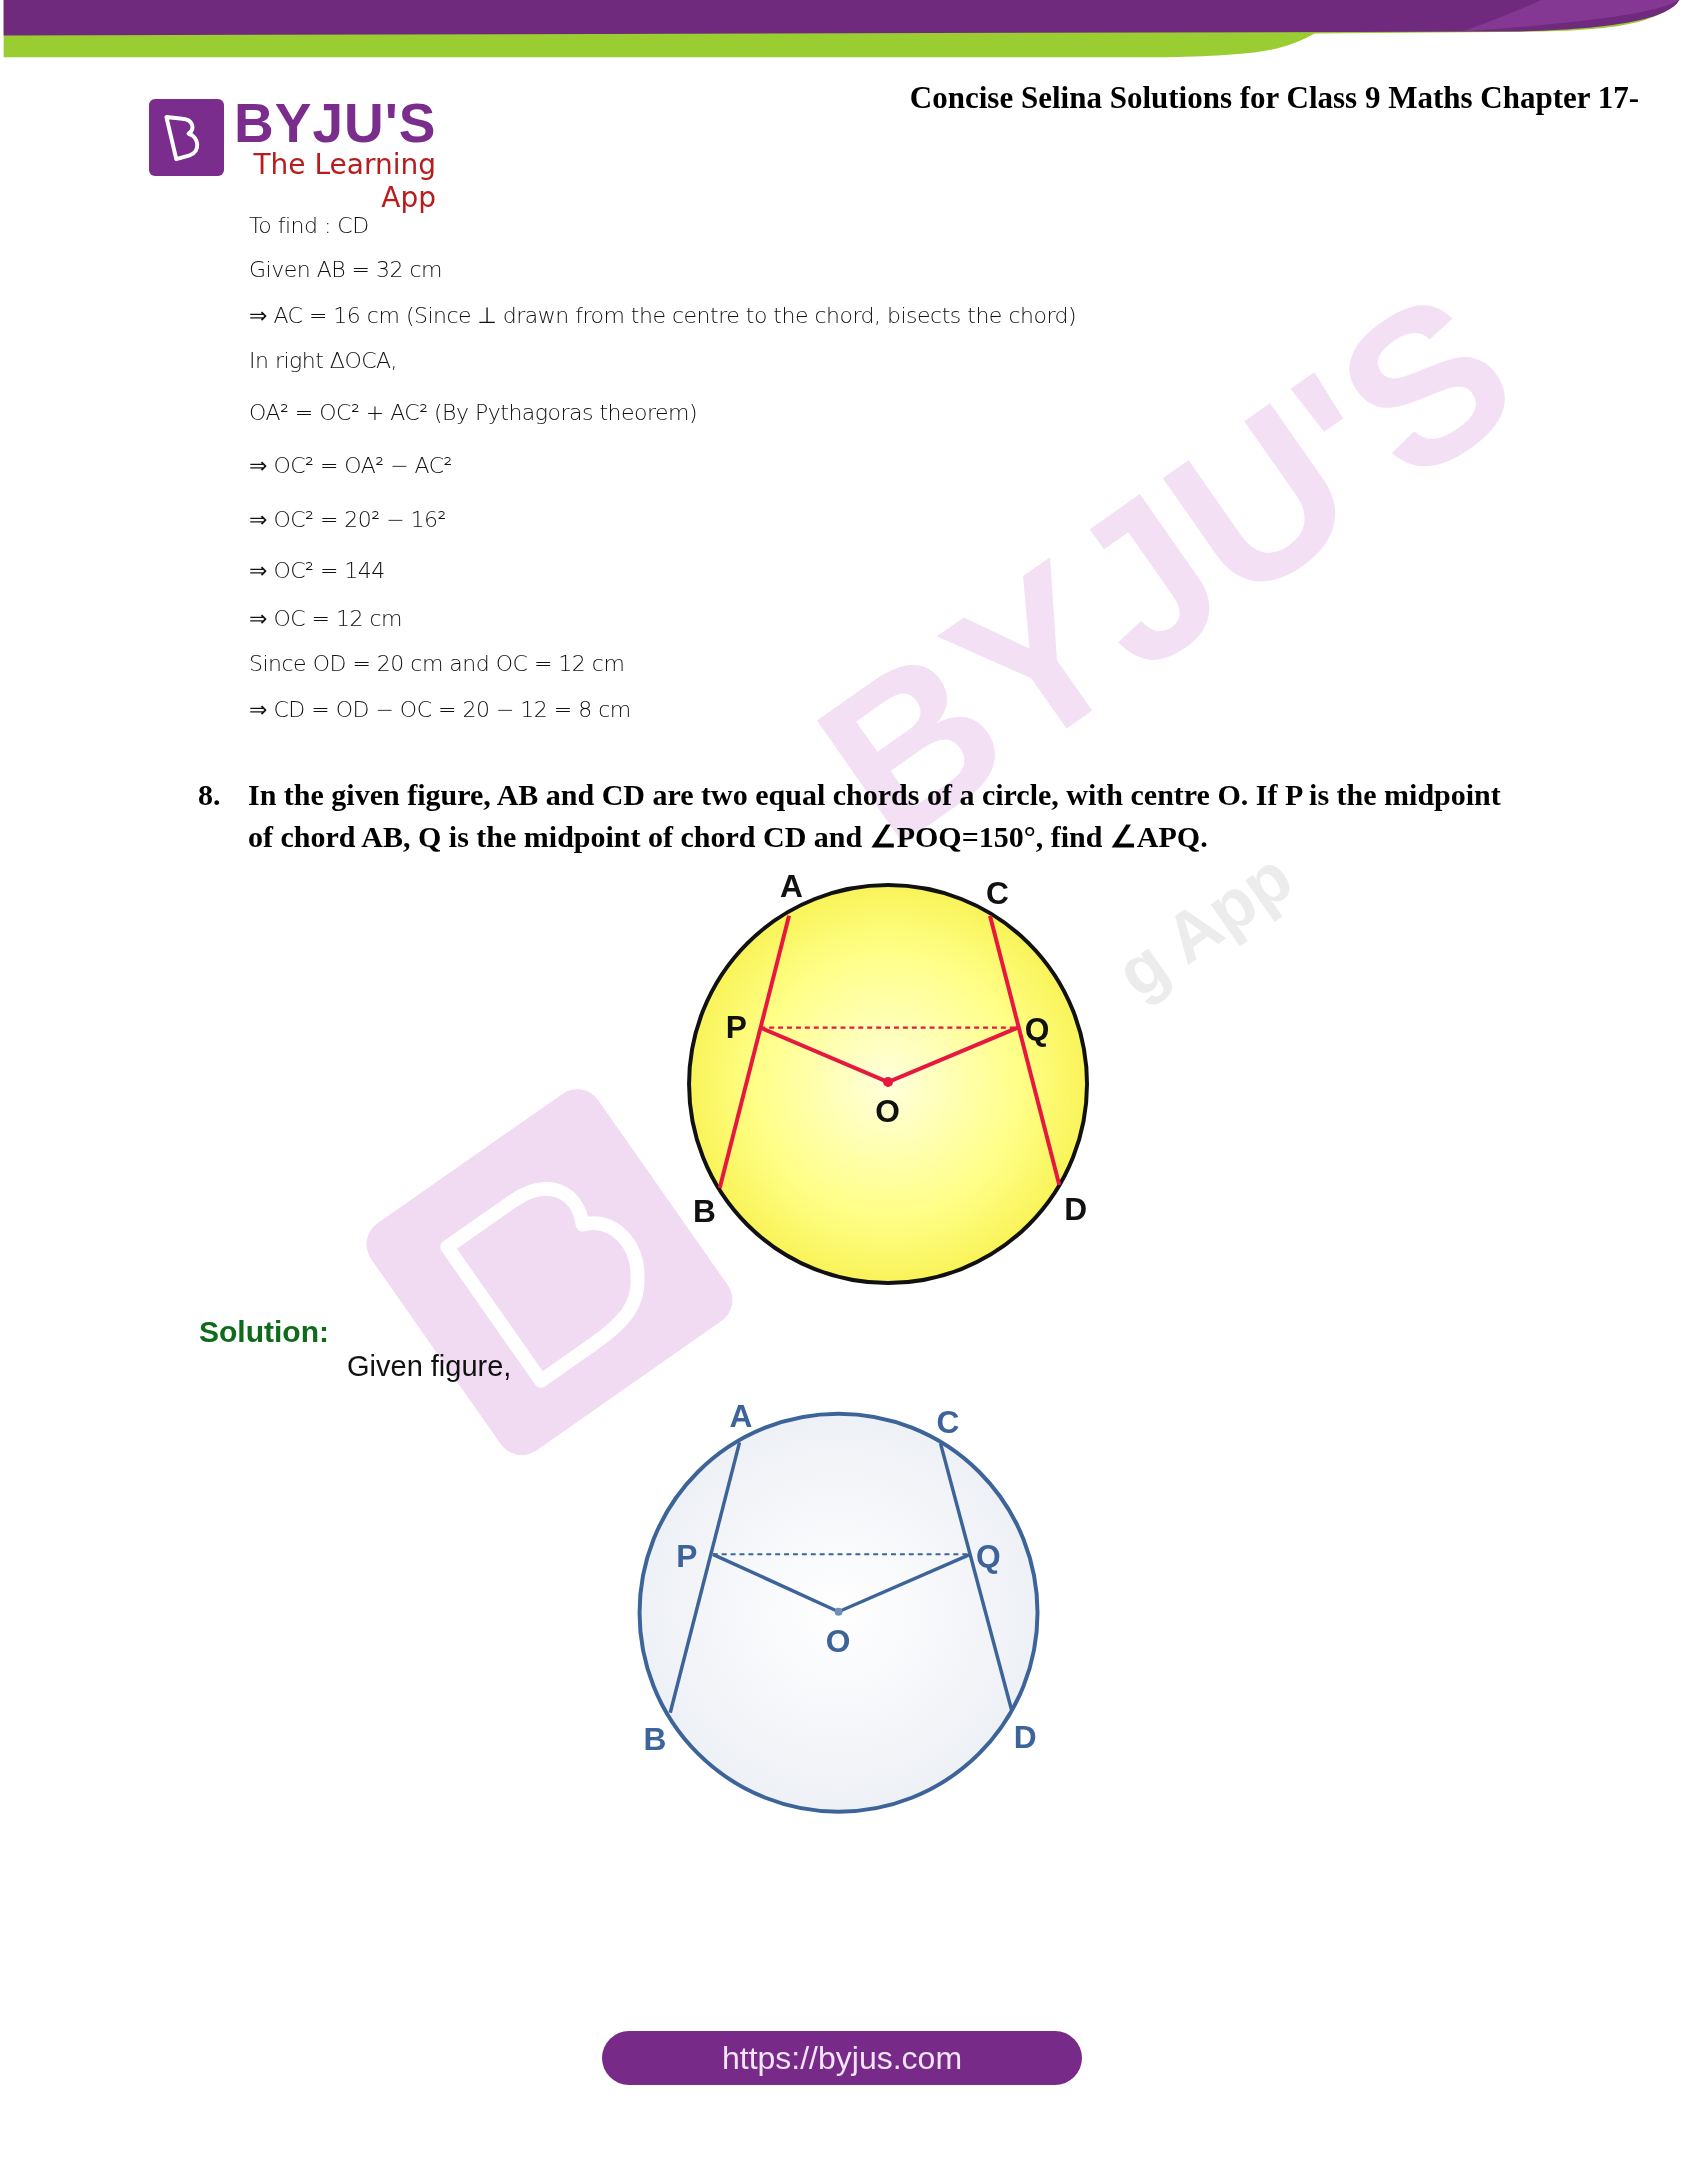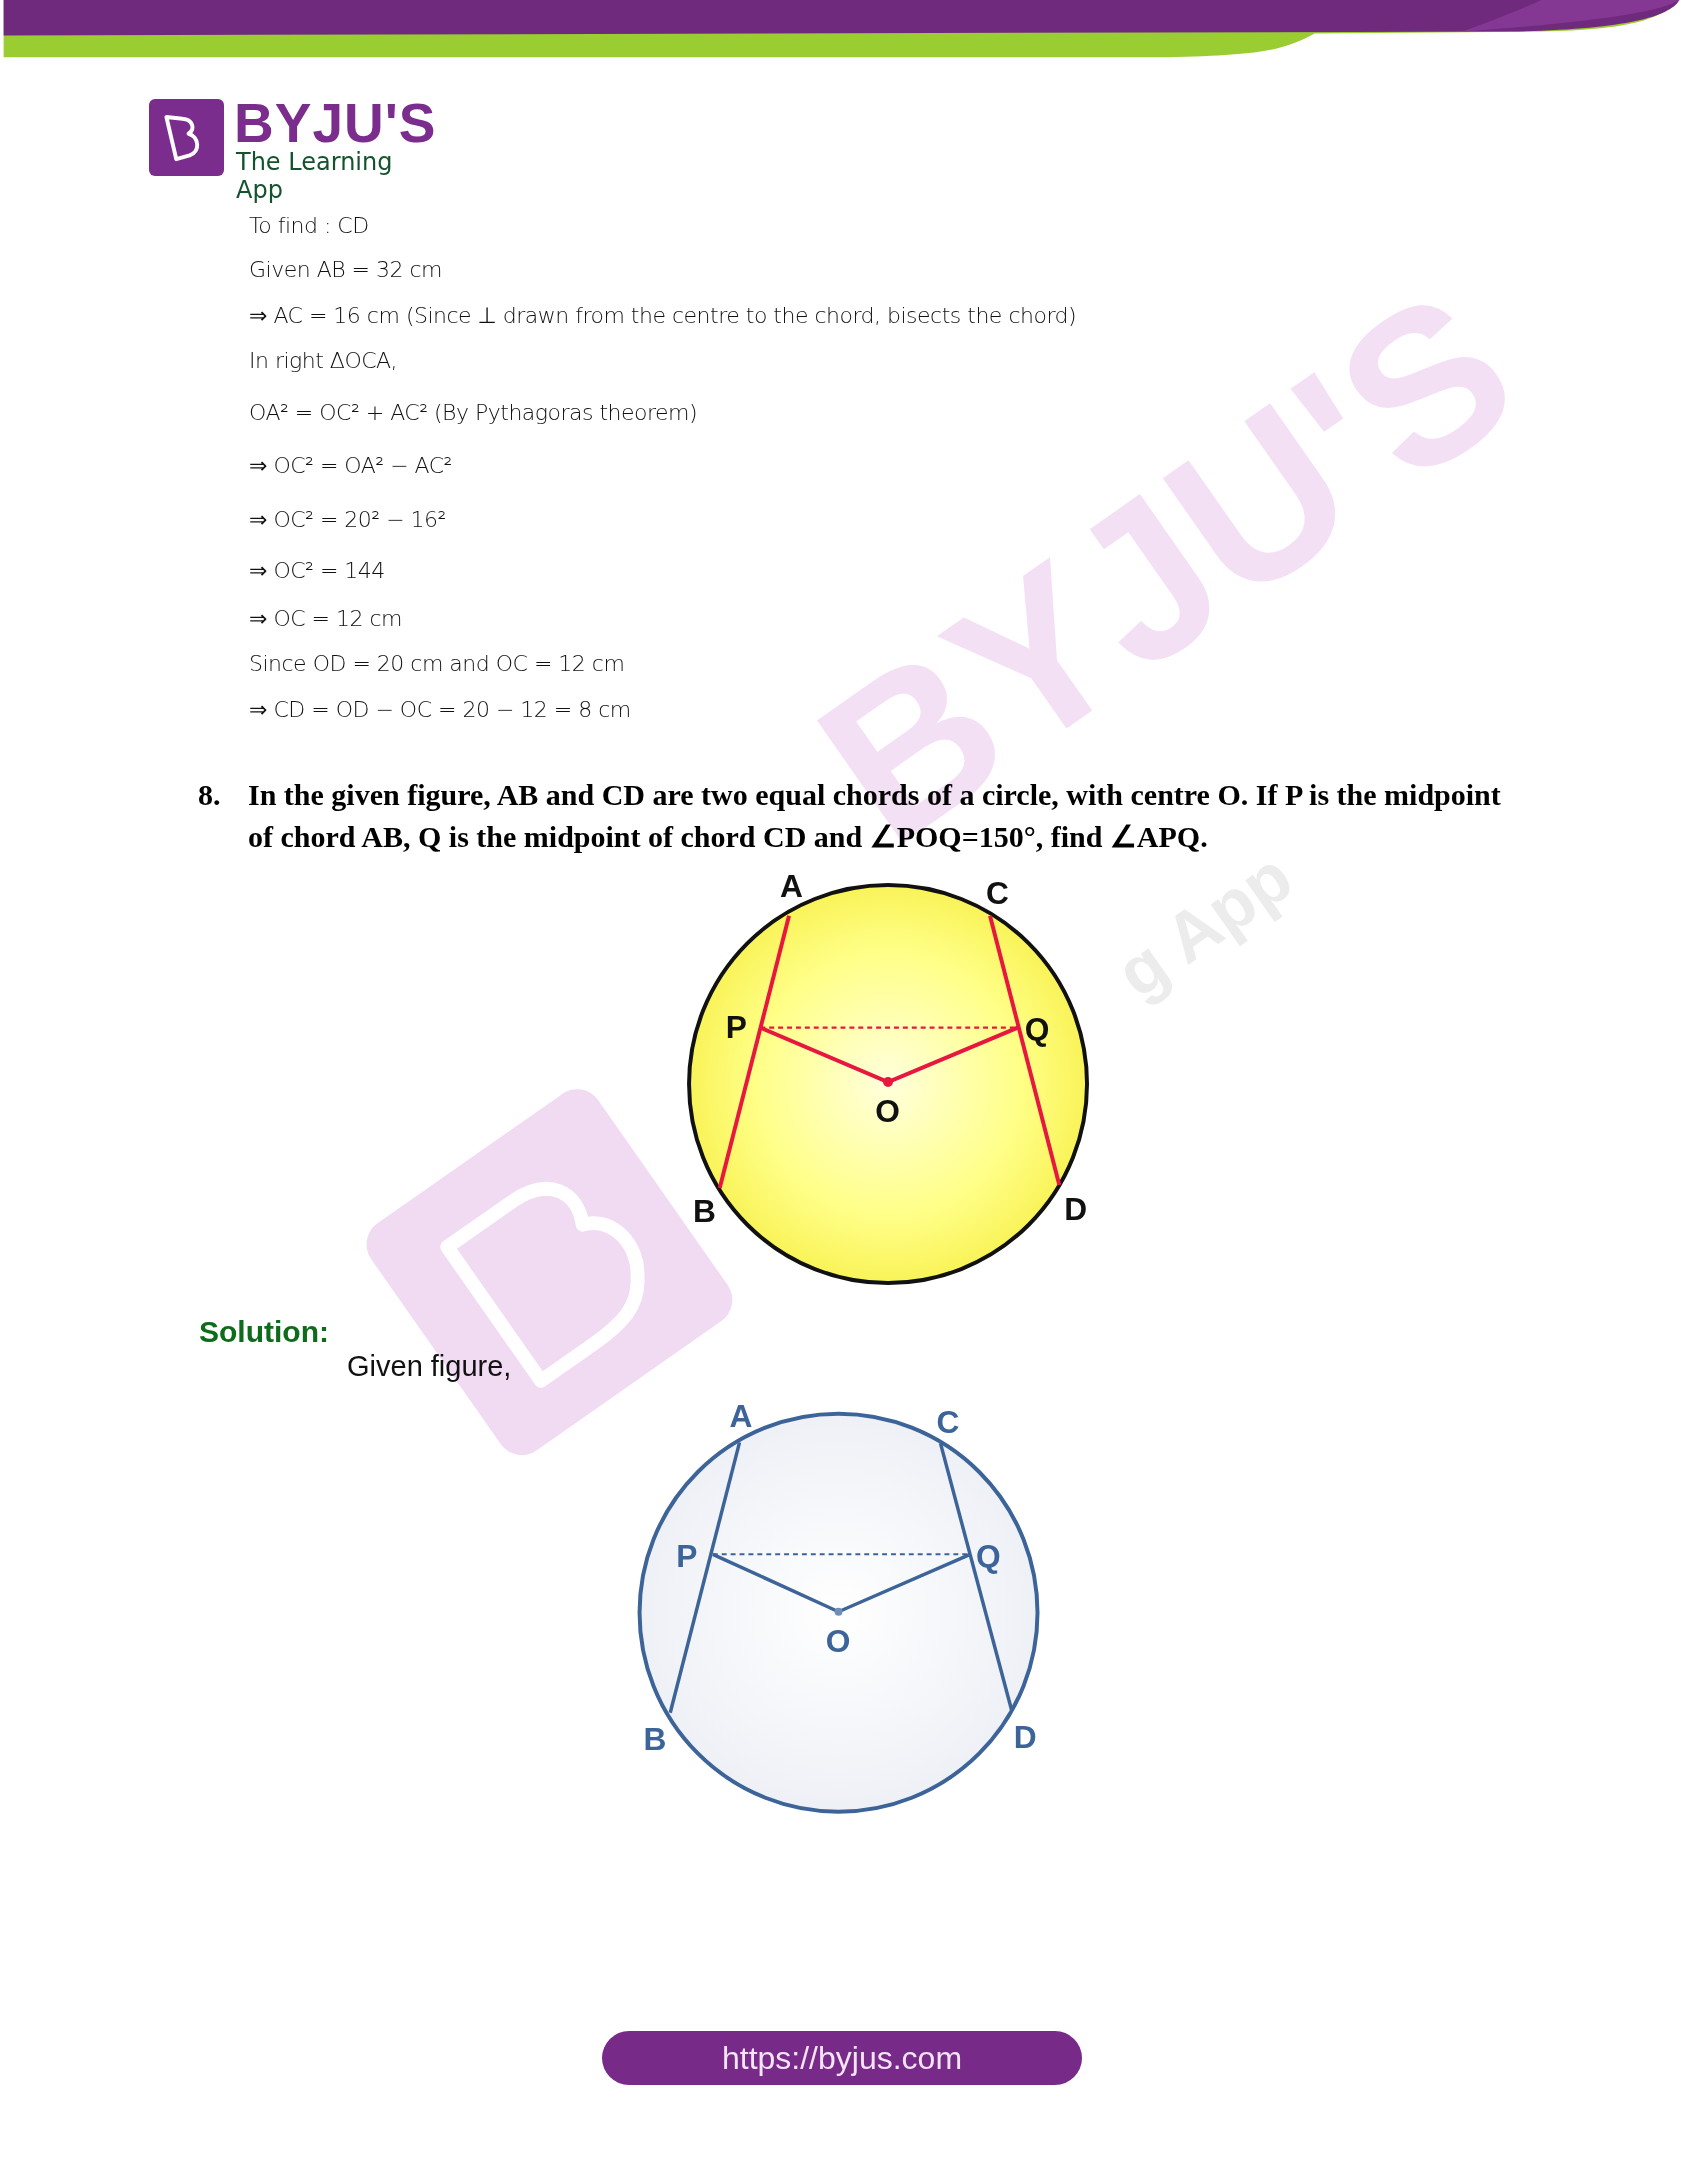--- a/index.html
+++ b/index.html
@@ -17,22 +17,22 @@
     background: #7b2d8e; border-radius: 6px;
   }
   #logo-b {
     position: absolute; left: 14px; top: 12px; width: 40px; height: 51px;
   }
   #logo-word {
     position: absolute; left: 85px; top: -6px; font-family: "Liberation Sans", sans-serif;
     font-weight: bold; font-size: 55px; color: #7b2d8e; letter-spacing: 1px;
   }
   #logo-tag {
-    position: absolute; left: 87px; top: 51px; font-size: 24px; color: #14532d;
-    font-family: "DejaVu Sans", sans-serif; letter-spacing: 0px;
+    position: absolute; left: 87px; top: 51px; font-size: 28px; color: #b91c1c;
+    font-family: "DejaVu Sans", sans-serif; letter-spacing: 0px; text-align: right;
   }
   
   #doc-title {
     right: 44px; top: 79px; width: 891px; text-align: right;
     font-family: "Liberation Serif", serif; font-weight: bold; font-size: 31px;
     line-height: 38px; color: #000;
   }
   
   #watermark { left: 0; top: 0; width: 1683px; height: 2178px; pointer-events: none; }
   
@@ -99,20 +99,21 @@
     <svg id="logo-b" viewBox="0 0 40 52" width="40" height="51">
       <path d="M6 4 L22 8 C32 10 34 20 26 24 C36 28 36 44 24 46 L10 48 Z" fill="none" stroke="#ffffff" stroke-width="4" stroke-linejoin="round" transform="rotate(-8 20 26)"></path>
     </svg>
   </div>
   <div id="logo-word">BYJU'S</div>
   <div id="logo-tag">The Learning App</div>
 </div>
 
 
 <div id="doc-title" class="abs">
+  <div>Concise Selina Solutions for Class 9 Maths Chapter 17-</div>
 </div>
 
 
 <div class="math-line" style="top:213px">To find : CD</div>
 <div class="math-line" style="top:257px">Given AB = 32 cm</div>
 <div class="math-line" style="top:303px">⇒ AC = 16 cm (Since ⊥ drawn from the centre to the chord, bisects the chord)</div>
 <div class="math-line" style="top:348px">In right ΔOCA,</div>
 <div class="math-line" style="top:400px">OA² = OC² + AC² (By Pythagoras theorem)</div>
 <div class="math-line" style="top:453px">⇒ OC² = OA² − AC²</div>
 <div class="math-line" style="top:507px">⇒ OC² = 20² − 16²</div>

